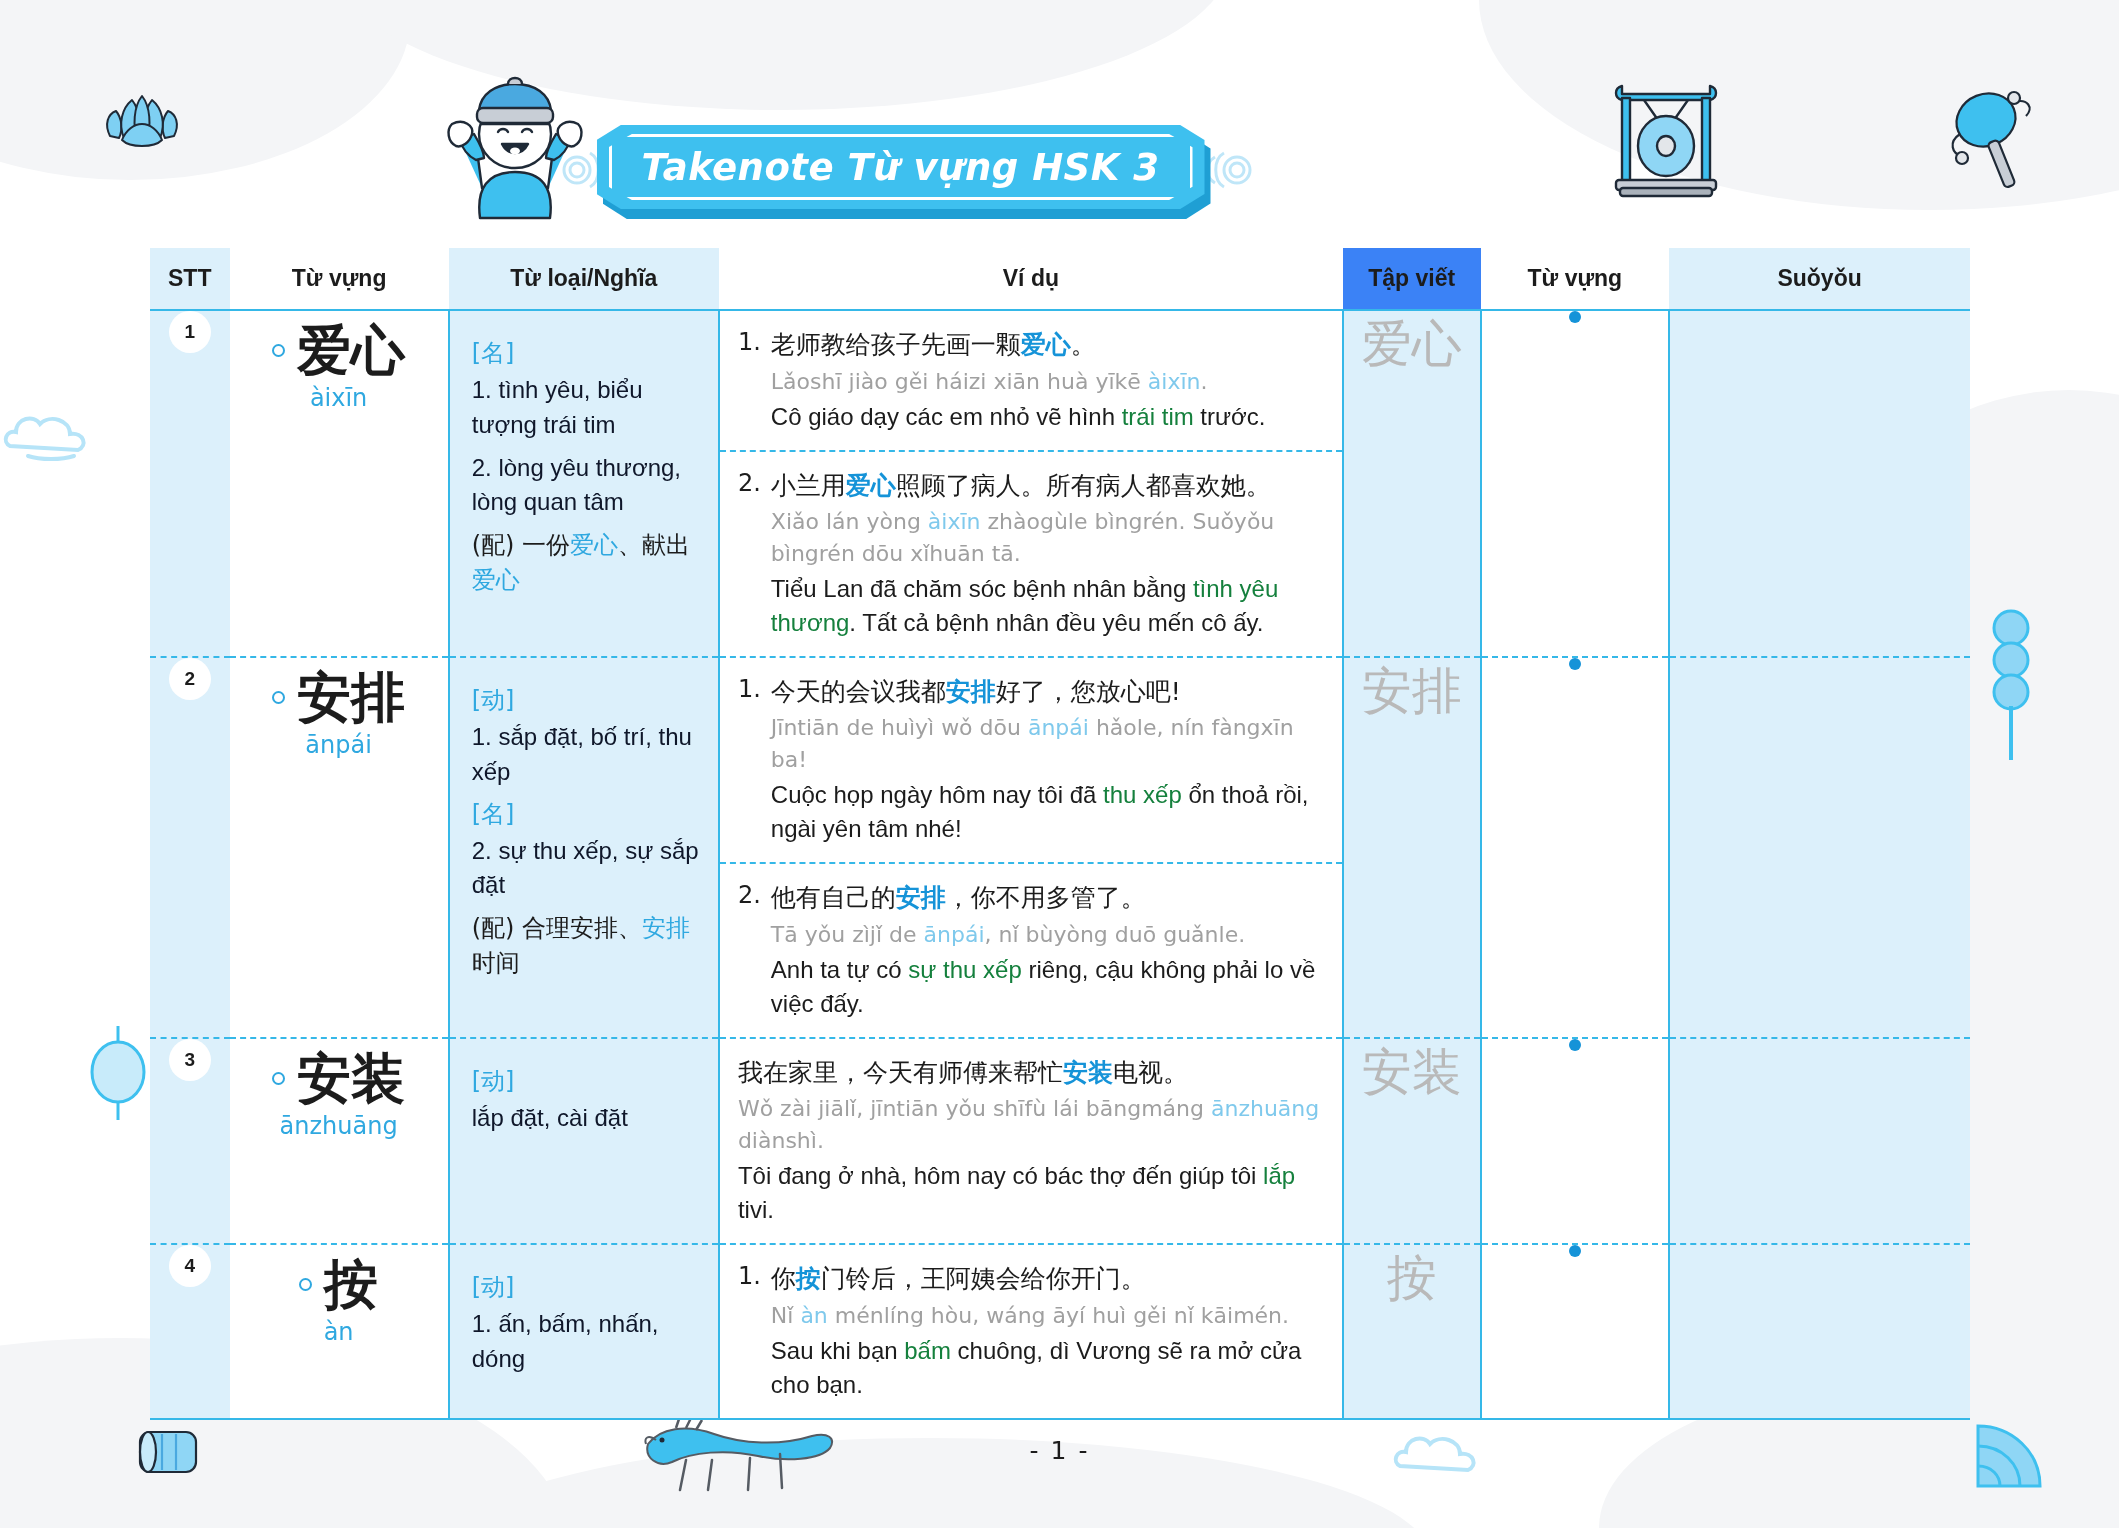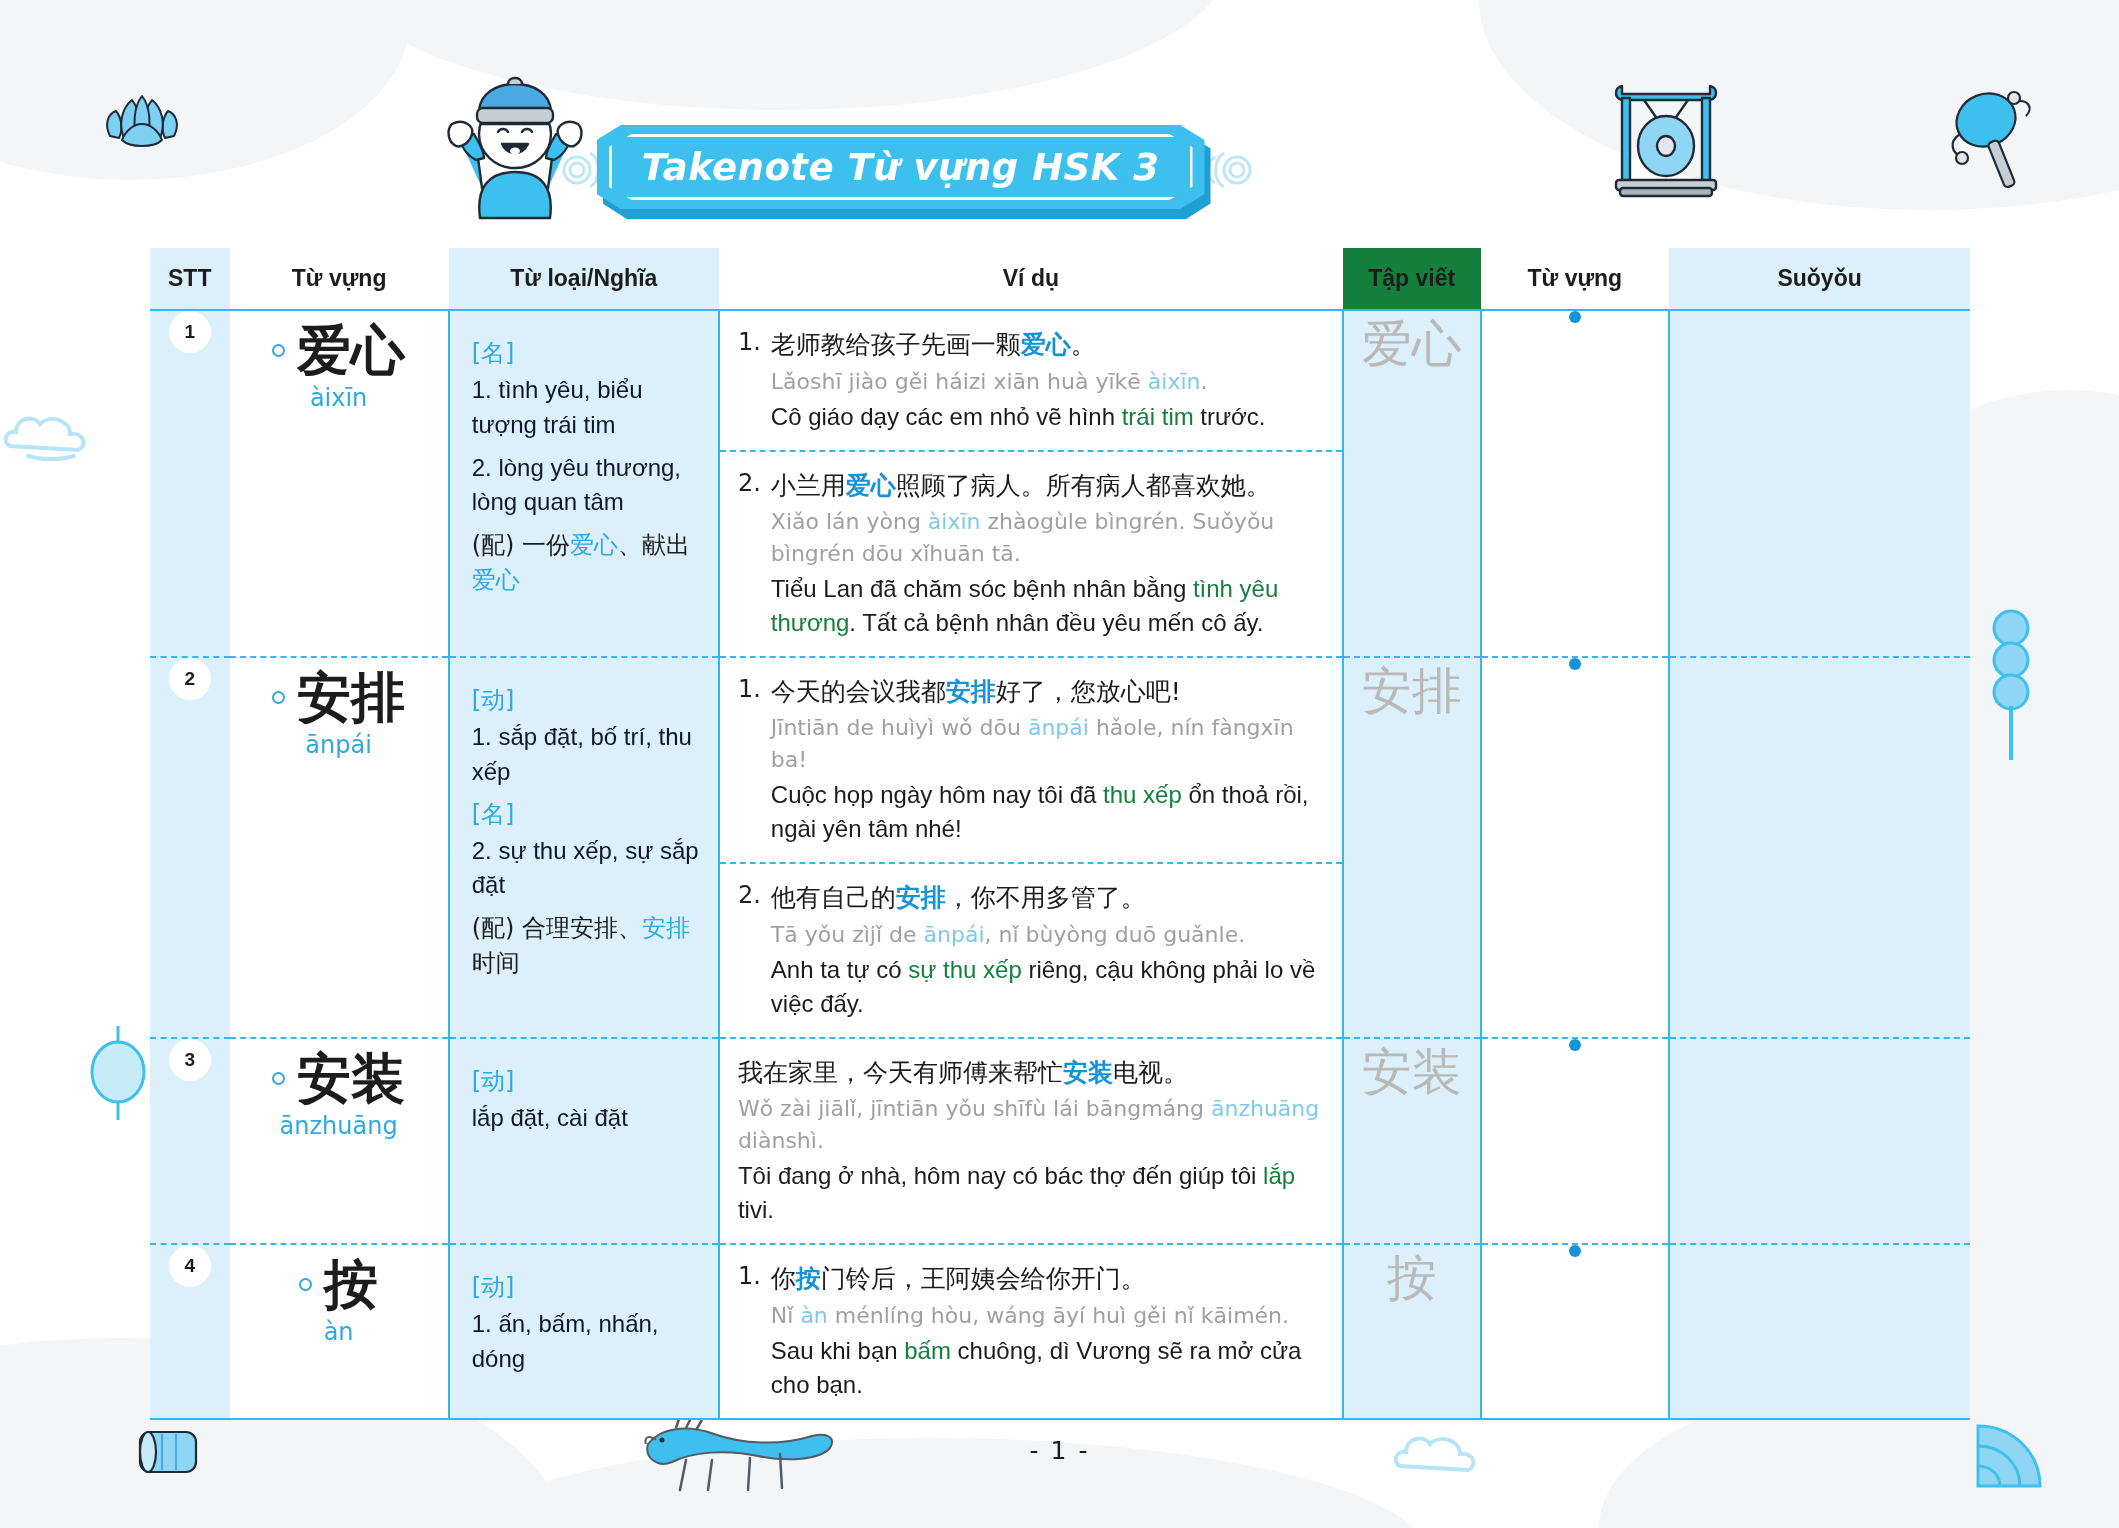--- a/index.html
+++ b/index.html
@@ -117,21 +117,21 @@
     color: #1c1c1c;
     text-align: center;
     border-bottom: 2px solid #35b8e8;
     vertical-align: middle;
   }
 
   .col-stt      { width: 78px;  background: #dcf0fb; }
   .col-word     { width: 215px; background: #ffffff; }
   .col-type     { width: 265px; background: #dcf0fb; }
   .col-example  { width: 612px; background: #ffffff; }
-  .col-write    { width: 135px; background: #15803d; margin-left: 39px; }
+  .col-write    { width: 135px; background: #3b82f6; margin-left: 39px; }
   .col-vocab2   { width: 185px; background: #ffffff; }
   .col-meaning  { width: 295px; background: #dcf0fb; }
 
   table.vocab tbody td {
     vertical-align: top;
     border-bottom: 2px dashed #35b8e8;
     padding: 0;
   }
   table.vocab tbody tr:last-child td { border-bottom: 2px solid #35b8e8; }
 

